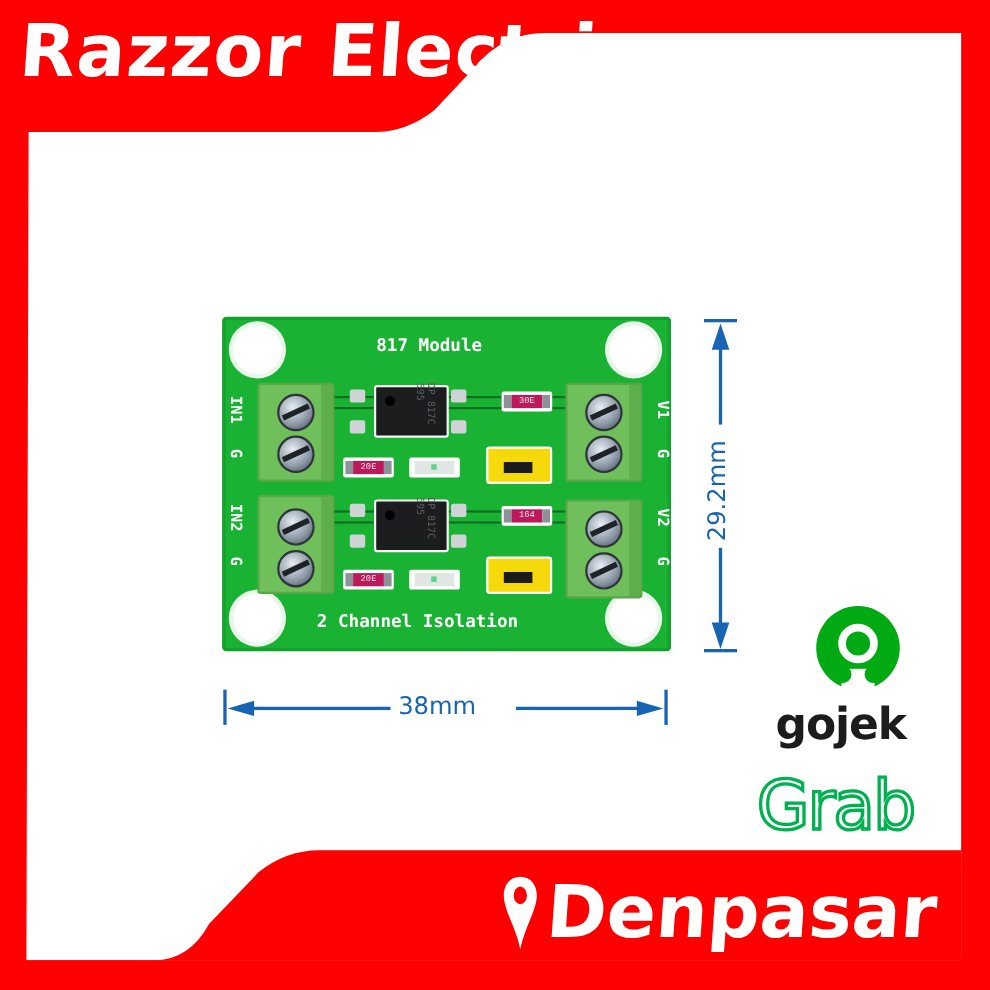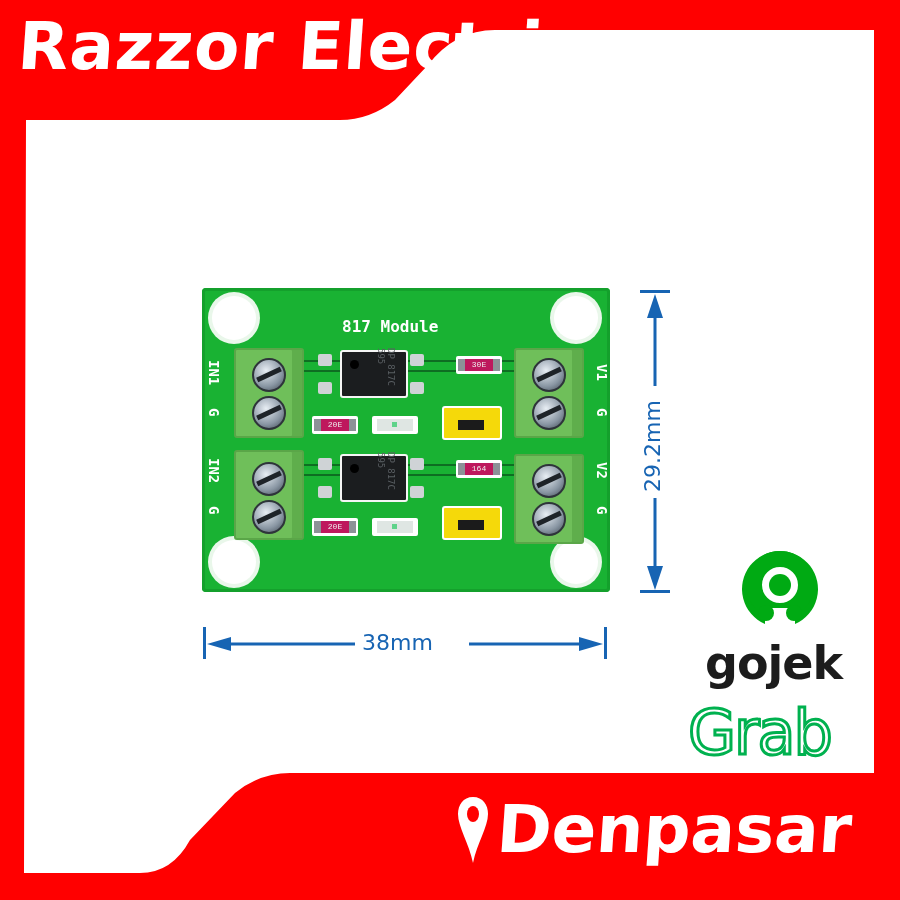--- a/index.html
+++ b/index.html
@@ -25,21 +25,21 @@
   .resistor .end{position:absolute;top:3px;width:7px;height:12px;background:#8c9297;}
   .led{position:absolute;width:46px;height:18px;background:#fff;border-radius:2px;}
   .led .body{position:absolute;left:5px;top:3px;width:36px;height:12px;background:#dfe6e3;}
   .led .dot{position:absolute;left:20px;top:6px;width:5px;height:5px;background:#5fd38a;}
   .jumper{position:absolute;width:56px;height:30px;background:#f5d90a;border:2px solid #fff;border-radius:3px;}
   .jumper .slot{position:absolute;left:14px;top:12px;width:26px;height:10px;background:#1b1b1b;}
   .trace{position:absolute;height:2px;background:#0e6e22;}
   .dim-line{position:absolute;background:#1764b3;}
   .dim-text{position:absolute;color:#1764b3;font-family:"DejaVu Sans",sans-serif;font-size:22px;white-space:nowrap;}
   .gojek-logo{position:absolute;left:735px;top:540px;width:90px;height:90px;}
-  .gojek-text{position:absolute;left:705px;top:636px;font-family:"DejaVu Sans",sans-serif;font-weight:bold;font-size:46px;color:#1c1c1c;letter-spacing:-1px;}
+  .gojek-text{position:absolute;left:705px;top:636px;font-family:"DejaVu Sans",sans-serif;font-weight:bold;font-size:40px;color:#1c1c1c;letter-spacing:-1px;}
   .grab-text{position:absolute;left:688px;top:702px;font-family:"DejaVu Sans",sans-serif;font-size:62px;color:#fff;-webkit-text-stroke:3px #00b14f;letter-spacing:-2px;line-height:1;}
 </style>
 </head>
 <body>
 
 <svg class="frame-svg" viewBox="0 0 900 900">
   <path d="M26 120 L340 120 Q370 120 395 100 L428 65 Q455 30 495 30 L874 30 L874 873 L24 873 Z" fill="#ffffff"></path>
   <path d="M874 773 L290 773 Q260 773 235 793 L190 840 Q172 873 140 873 L874 873 Z" fill="#ff0000"></path>
   <rect x="874" y="0" width="26" height="900" fill="#ff0000"></rect>
   <rect x="0" y="873" width="900" height="27" fill="#ff0000"></rect>
@@ -54,21 +54,22 @@
   </svg>
   <span class="location-text">Denpasar</span>
 </div>
 
 <div class="pcb">
   <div class="hole" style="left:10px;top:8px;"></div>
   <div class="hole" style="left:352px;top:8px;"></div>
   <div class="hole" style="left:10px;top:252px;"></div>
   <div class="hole" style="left:352px;top:252px;"></div>
 
-  <div class="pcb-label" style="left:140px;top:29px;">817 Module</div>
+  <div class="pcb-label" style="left:140px;top:16px;">817 Module</div>
+  <div class="pcb-label" style="left:86px;top:267px;">2 Channel Isolation</div>
 
   <div class="silk-v" style="left:20px;top:72px;">IN1</div>
   <div class="silk-v" style="left:20px;top:120px;">G</div>
   <div class="silk-v" style="left:20px;top:170px;">IN2</div>
   <div class="silk-v" style="left:20px;top:218px;">G</div>
 
   <div class="silk-v" style="left:408px;top:76px;">V1</div>
   <div class="silk-v" style="left:408px;top:120px;">G</div>
   <div class="silk-v" style="left:408px;top:174px;">V2</div>
   <div class="silk-v" style="left:408px;top:218px;">G</div>

